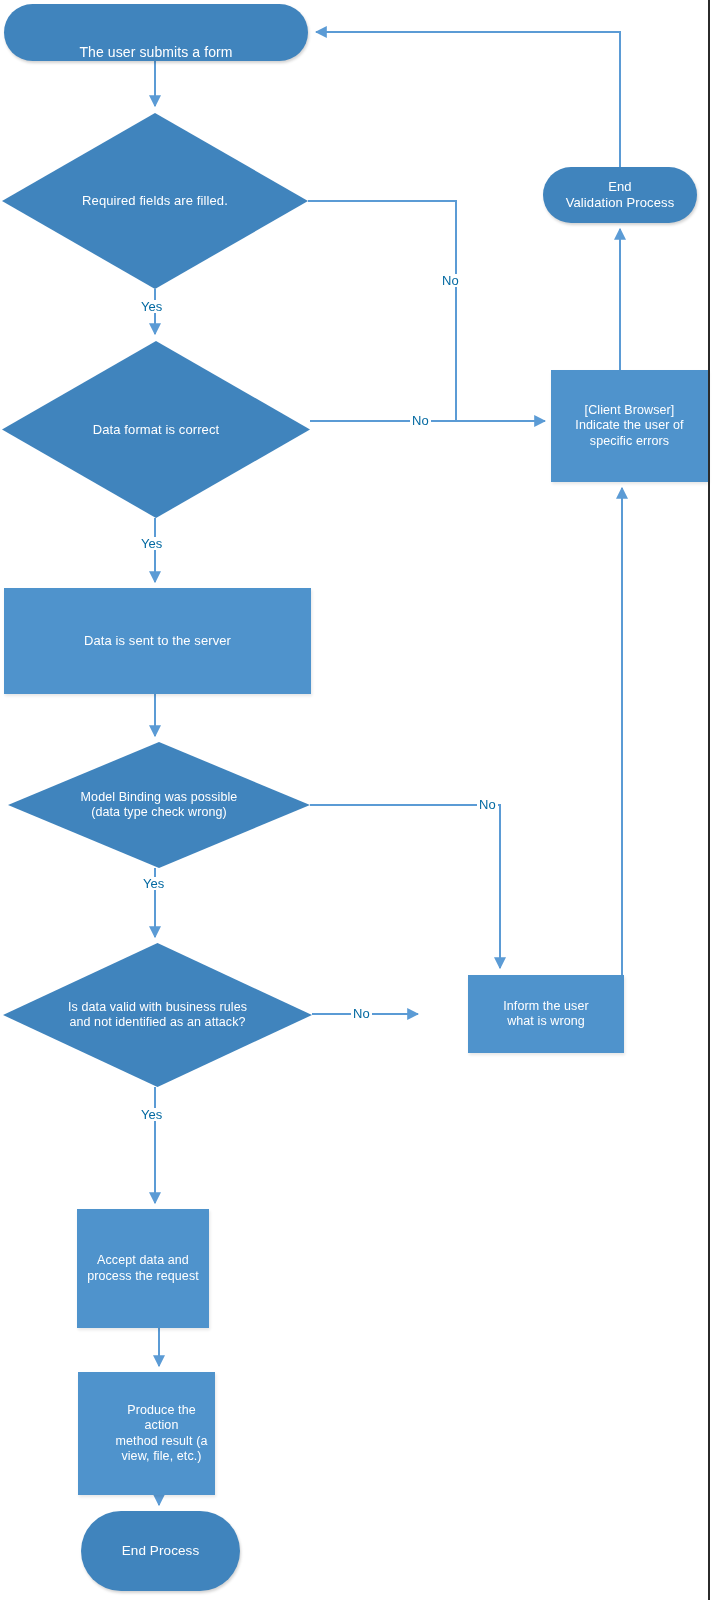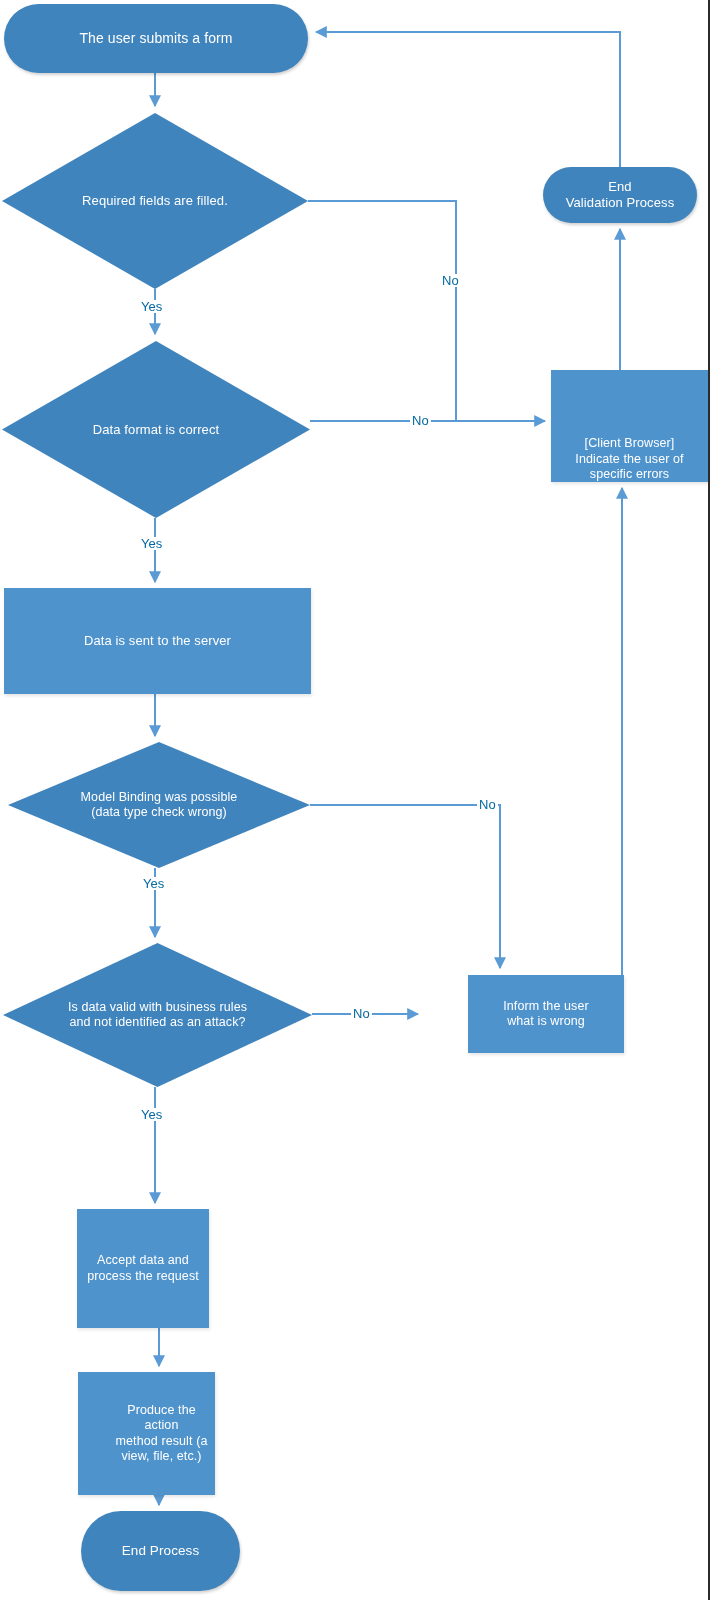--- a/index.html
+++ b/index.html
@@ -132,21 +132,21 @@
 
       <path d="M 580 1014 L 622 1014 L 622 488" marker-end="url(#arrow)"></path>
 
       <path d="M 620 370 L 620 229" marker-end="url(#arrow)"></path>
 
       <path d="M 620 167 L 620 32 L 316 32" marker-end="url(#arrow)"></path>
 
     </g>
   </svg>
 
-  <div class="node terminator" style="left:4px; top:4px; width:304px; height:69px; font-size:14px;">
+  <div class="node terminator" style="left:4px; top:4px; width:304px; height:57px; font-size:14px;align-items:flex-end;">
     <span class="txt">The user submits a form</span>
   </div>
 
   <div class="node decision" style="left:2px; top:113px; width:306px; height:176px; font-size:13px;">
     <span class="diamond-bg"></span>
     <span class="txt">Required fields are filled.</span>
   </div>
 
   <div class="node decision" style="left:2px; top:341px; width:308px; height:177px; font-size:13px;">
     <span class="diamond-bg"></span>
@@ -182,21 +182,21 @@
 
   <div class="node terminator" style="left:81px; top:1511px; width:159px; height:80px; font-size:13.5px;">
     <span class="txt">End Process</span>
   </div>
 
   <div class="node terminator" style="left:543px; top:167px; width:154px; height:56px; font-size:13px;">
     <span class="txt">End
 Validation Process</span>
   </div>
 
-  <div class="node process flat" style="left:551px; top:370px; width:157px; height:112px; font-size:12.5px;align-items:flex-end;">
+  <div class="node process flat" style="left:551px; top:370px; width:157px; height:112px; font-size:12.5px;">
     <span class="txt">[Client Browser]
 Indicate the user of
 specific errors</span>
   </div>
 
   <div class="node process flat" style="left:424px; top:975px; width:156px; height:78px; font-size:12.5px;margin-left:44px;">
     <span class="txt">Inform the user
 what is wrong</span>
   </div>
 

